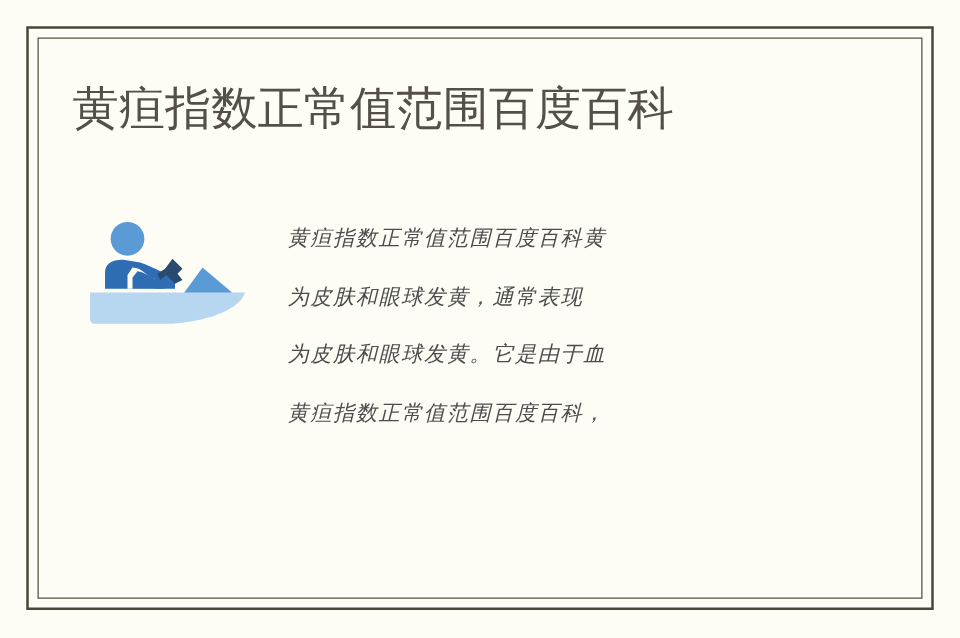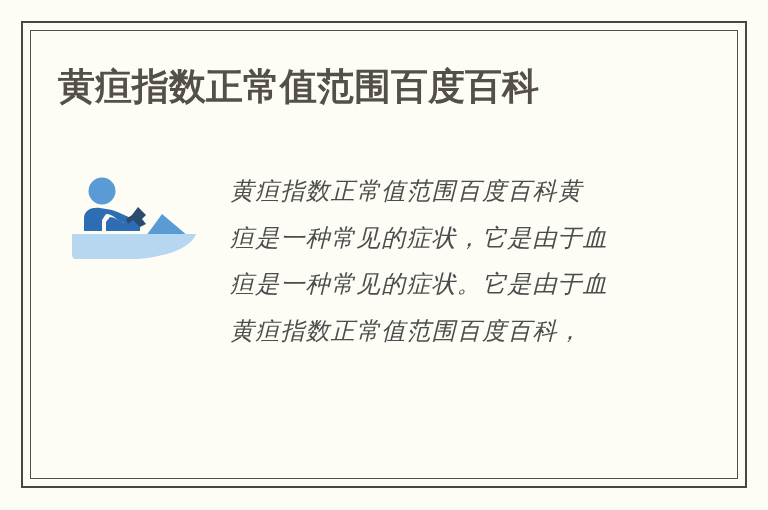--- a/index.html
+++ b/index.html
@@ -46,21 +46,21 @@
   .title {
     position: absolute;
     left: 58px;
     top: 62px;
     width: 640px;
     font-size: 37px;
     line-height: 50px;
     letter-spacing: 0px;
     color: #544f47;
     font-family: "Liberation Sans", "DejaVu Sans", sans-serif;
-    font-weight: 700;
+    font-weight: 400;
     white-space: nowrap;
   }
 
   
   .content {
     position: absolute;
     left: 58px;
     top: 168px;
     width: 600px;
     height: 230px;
@@ -79,21 +79,21 @@
     width: 140px;
     height: 95px;
   }
 
   
   .body-text {
     position: absolute;
     left: 172px;
     top: 0px;
     width: 420px;
-    font-size: 24px;
+    font-size: 17px;
     line-height: 46.5px;
     color: #4c4c4c;
     font-family: "DejaVu Serif", serif;
     font-style: italic;
     letter-spacing: 1.2px;
     text-align: left;
     word-break: break-all;
   }
   .body-text .ln {
     display: block;
@@ -126,19 +126,19 @@
         <path d="M72 33 L80 41 L76 45 L80 50 L74 53 L67 46 L62 50 L60 45 L66 41 Z" fill="#2b4a6f"></path>
 
         <path d="M80 62 L96 40 L122 62 Z" fill="#5b9bd5"></path>
 
         <path d="M6 60 L130 60 C126 72, 106 82, 72 85 L10 85 C7 85, 6 83, 6 80 Z" fill="#b7d6f0"></path>
       </svg>
     </div>
 
     <div class="body-text">
       <span class="ln">黄疸指数正常值范围百度百科黄</span>
-      <span class="ln">疸是一种常见的症状，它是由于血</span>
-      <span class="ln">疸是一种常见的症状。它是由于血</span>
+      <span class="ln">为皮肤和眼球发黄，通常表现</span>
+      <span class="ln">为皮肤和眼球发黄。它是由于血</span>
       <span class="ln">黄疸指数正常值范围百度百科，</span>
     </div>
 
   </div>
 </div>
 
 </body></html>

